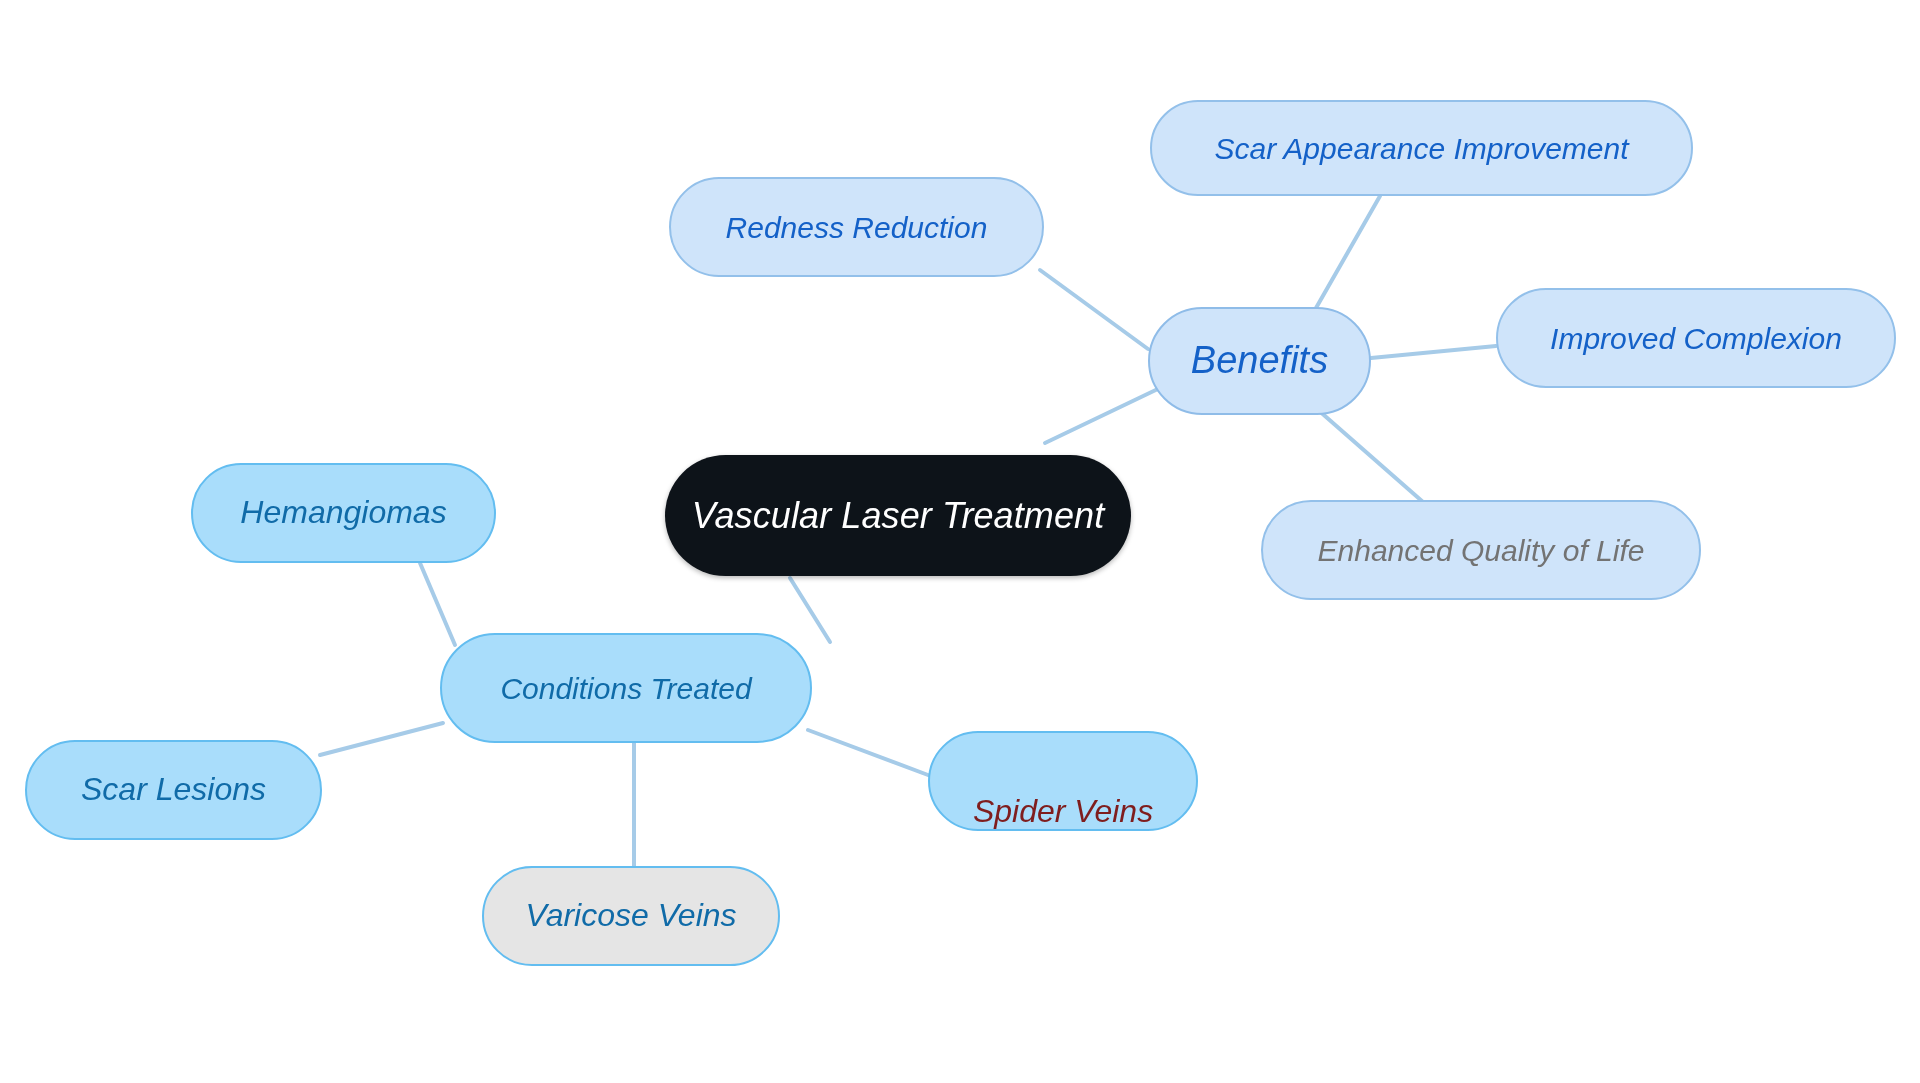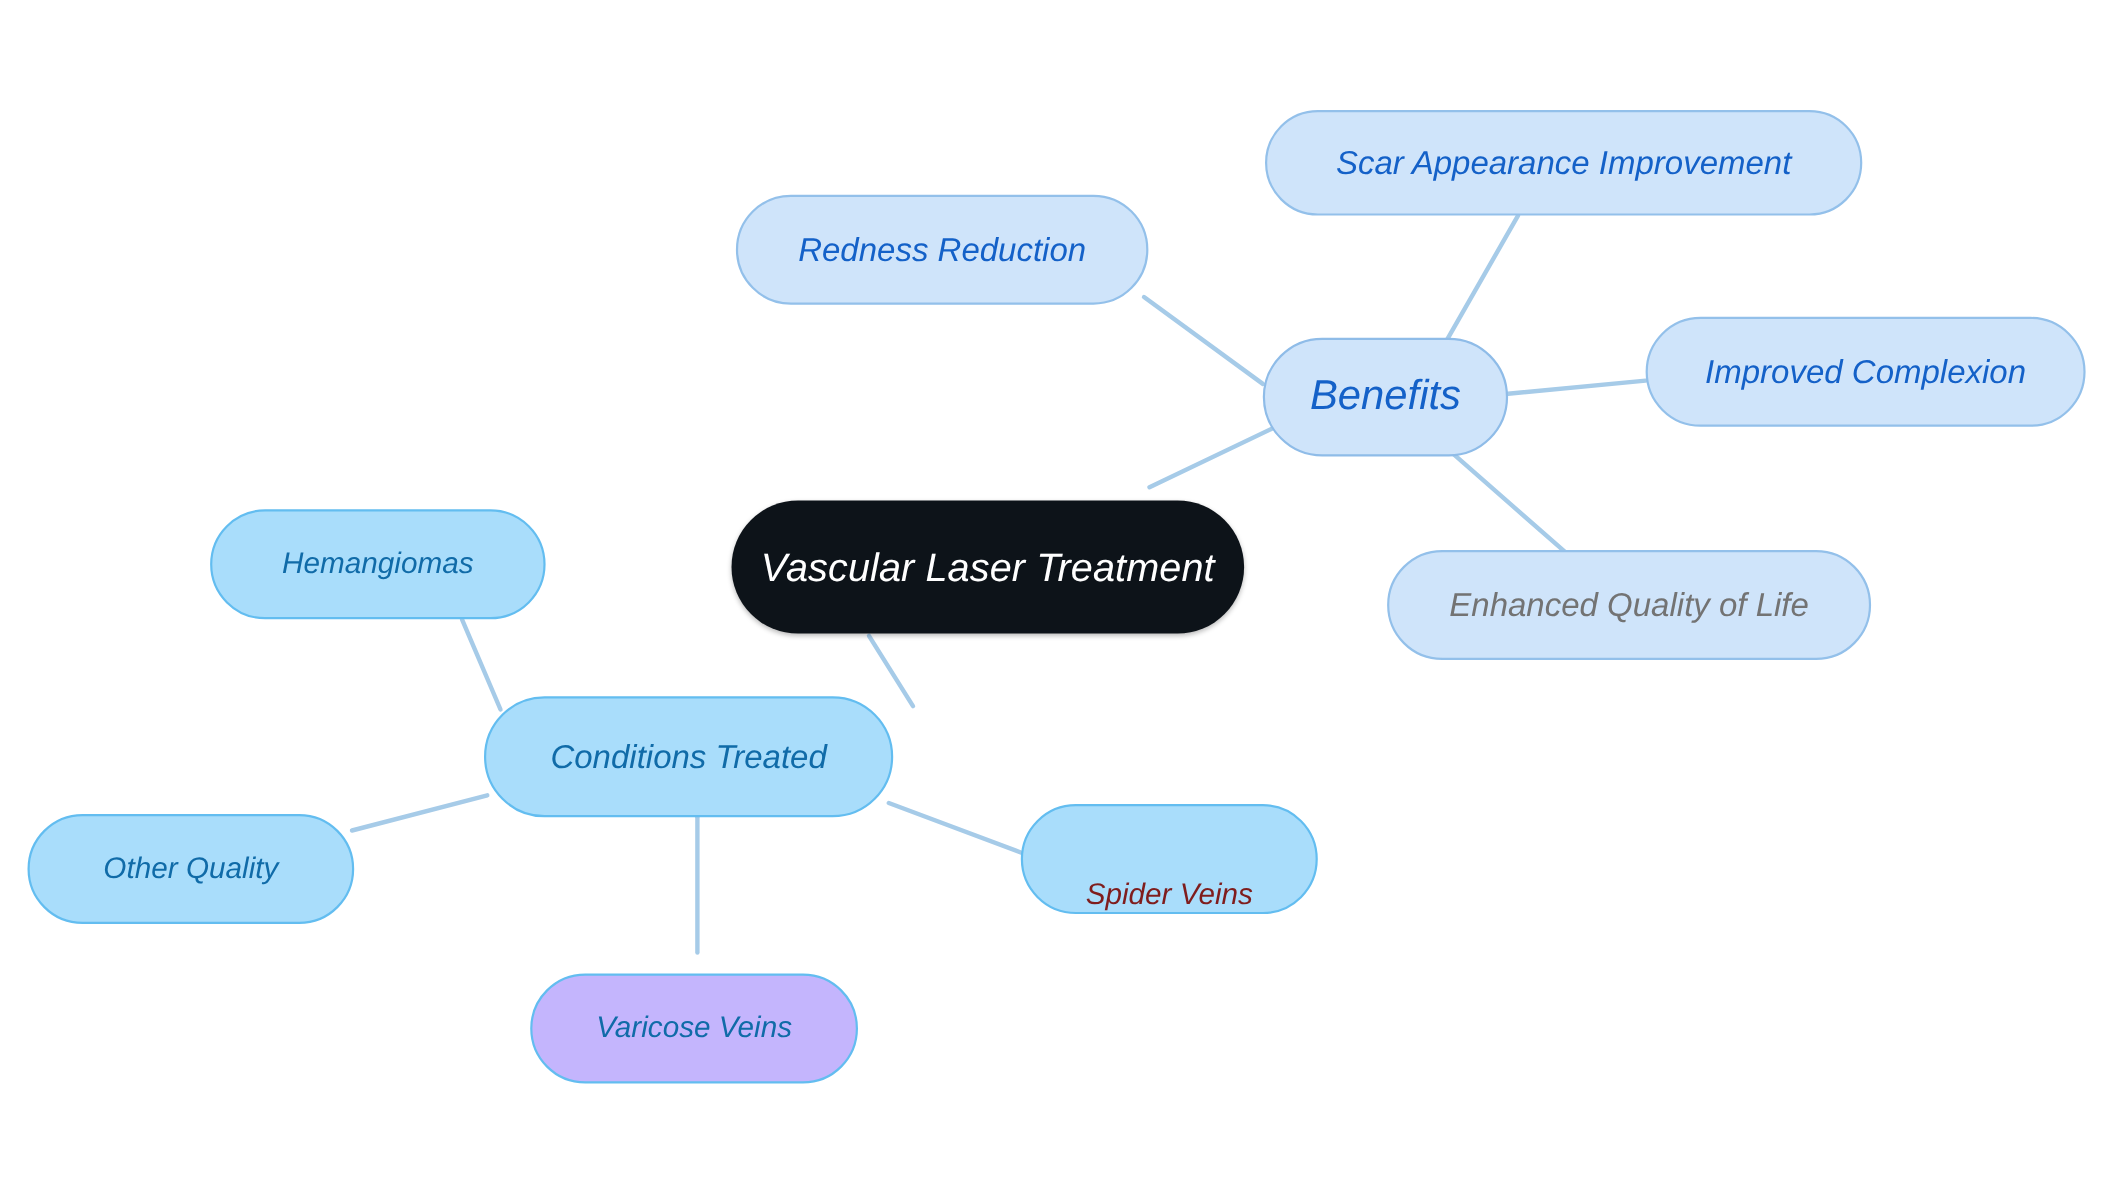--- a/index.html
+++ b/index.html
@@ -75,21 +75,21 @@
     border: 2px solid #63bdf0;
     border-radius: 56px;
     color: #106ba8;
     font-size: 30px;
   }
   .node-leaf-conditions {
     background: #a9ddfb;
     border: 2px solid #63bdf0;
     border-radius: 52px;
     color: #106ba8;
-    font-size: 27px;
+    font-size: 32px;
   }
 </style>
 </head>
 <body>
 
 <div id="mindmap-root">
   <svg id="mindmap-svg" viewBox="0 0 1920 1083" xmlns="http://www.w3.org/2000/svg">
     <g id="edges-group">
         <line class="edge" x1="1045" y1="443" x2="1162" y2="387" stroke="#a6cbe8" stroke-width="4"></line>
         <line class="edge" x1="790" y1="578" x2="830" y2="642" stroke="#a6cbe8" stroke-width="4"></line>
@@ -122,22 +122,22 @@
       <div class="node node-leaf-benefits" style="left: 1261px; top: 500px; width: 440px; height: 100px; background: rgb(207, 228, 250); border-color: rgb(147, 192, 234); color: #737373;">
         <span class="node-label">Enhanced Quality of Life</span>
       </div>
       <div class="node node-branch-conditions" style="left: 440px; top: 633px; width: 372px; height: 110px; background: rgb(169, 221, 251); border-color: rgb(99, 189, 240); color: rgb(16, 107, 168);">
         <span class="node-label">Conditions Treated</span>
       </div>
       <div class="node node-leaf-conditions" style="left: 191px; top: 463px; width: 305px; height: 100px; background: rgb(169, 221, 251); border-color: rgb(99, 189, 240); color: rgb(16, 107, 168);">
         <span class="node-label">Hemangiomas</span>
       </div>
       <div class="node node-leaf-conditions" style="left: 25px; top: 740px; width: 297px; height: 100px; background: rgb(169, 221, 251); border-color: rgb(99, 189, 240); color: rgb(16, 107, 168);">
-        <span class="node-label">Other Quality</span>
+        <span class="node-label">Scar Lesions</span>
       </div>
-      <div class="node node-leaf-conditions" style="left: 482px; top: 885px; width: 298px; height: 100px; background: #c4b5fd; border-color: rgb(99, 189, 240); color: rgb(16, 107, 168);">
+      <div class="node node-leaf-conditions" style="left: 482px; top: 866px; width: 298px; height: 100px; background: #e5e5e5; border-color: rgb(99, 189, 240); color: rgb(16, 107, 168);">
         <span class="node-label">Varicose Veins</span>
       </div>
       <div class="node node-leaf-conditions" style="left: 928px; top: 731px; width: 270px; height: 100px; background: rgb(169, 221, 251); border-color: rgb(99, 189, 240); color: #7f1d1d; align-items: flex-end;">
         <span class="node-label">Spider Veins</span>
       </div>
     </div>
 </div>
 
 </body></html>

